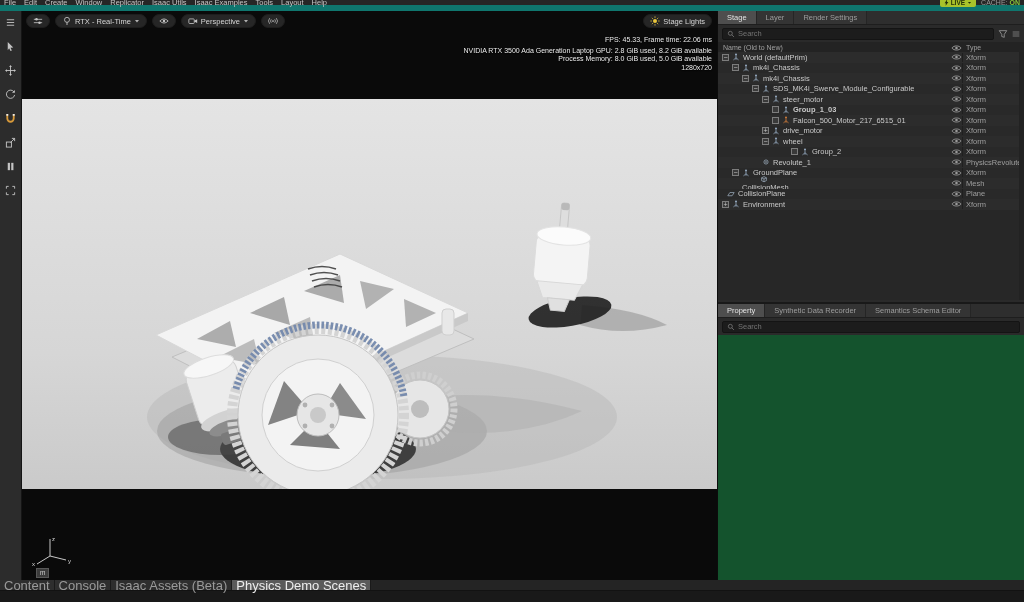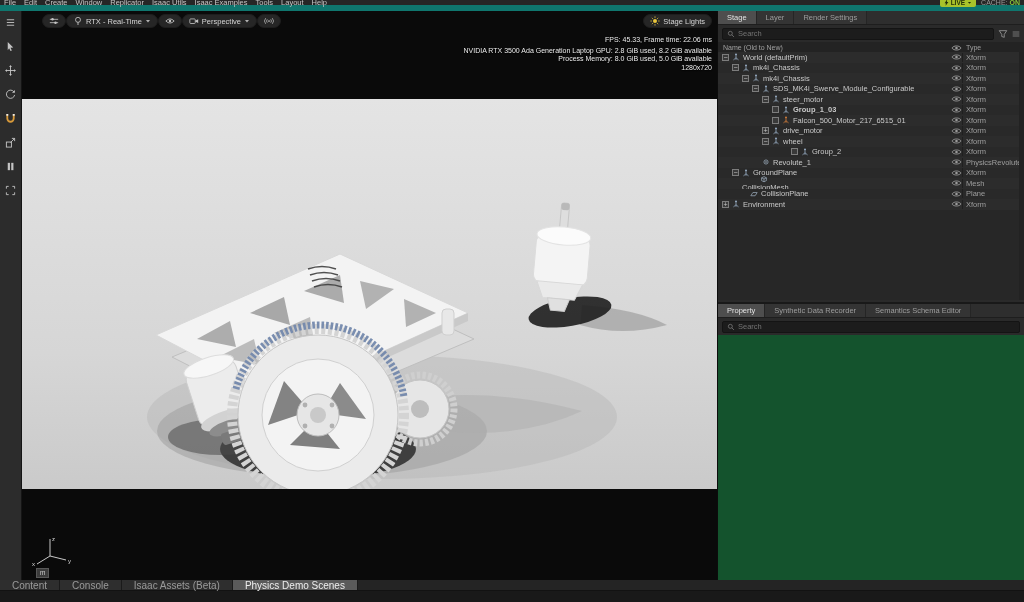--- a/index.html
+++ b/index.html
@@ -17,21 +17,21 @@
   .cache .on{color:#86c43a;font-weight:bold}
 
   
   #left-toolbar{position:absolute;left:0;top:11px;width:22px;height:569px;background:#2c2c2c;border-right:1px solid #151515;display:flex;flex-direction:column;align-items:center;padding-top:3px;gap:8px;box-sizing:border-box}
   .tool{width:16px;height:16px;display:flex;align-items:center;justify-content:center;border-radius:2px}
   .tool .ic{width:11px;height:11px}
 
   
   #viewport{position:absolute;left:22px;top:11px;width:695px;height:569px;background:#0a0a0a;overflow:hidden}
   #render-wrap{position:absolute;left:0;top:88px;width:695px;height:390px}
-  #vp-toolbar{position:absolute;left:20px;top:3px;display:flex;align-items:flex-start;z-index:3}
+  #vp-toolbar{position:absolute;left:4px;top:3px;display:flex;gap:5px;align-items:flex-start;z-index:3}
   .pill{display:flex;align-items:center;gap:3px;background:rgba(40,40,40,.94);border:1px solid #1d1d1d;border-radius:7px;height:14px;padding:0 6px;font-size:7.5px;color:#d6d6d6;box-sizing:border-box;white-space:nowrap}
   .pill .caret{width:6px;height:6px}
   #stage-lights-pill{position:absolute;right:5px;top:3px;z-index:3}
   #vp-stats{position:absolute;right:5px;top:25px;text-align:right;font-size:7px;color:#ececec;line-height:8.5px;z-index:3;text-shadow:0 1px 1px #000}
   .stat:first-child{margin-bottom:2px}
   #axis-gizmo{position:absolute;left:8px;bottom:12px;width:44px;height:34px;z-index:3}
   #unit-box{position:absolute;left:14px;bottom:2px;height:8px;line-height:8px;padding:0 3px;background:#3c3c3c;border:1px solid #585858;font-size:6.5px;color:#cfcfcf;z-index:3}
 
   
   #right-panel{position:absolute;left:717px;top:11px;width:307px;height:569px;background:#2a2a2a;border-left:1px solid #0c0c0c;box-sizing:border-box}
@@ -56,21 +56,21 @@
   .exp{width:7px;height:7px;border:1px solid #7d7d7d;background:#3a3a3a;color:#c8c8c8;font-size:7px;line-height:5px;display:inline-flex;align-items:center;justify-content:center;margin-right:3px;box-sizing:border-box;flex:none}
   .prim{width:8px;height:8px;margin-right:3px}
   .tlabel{font-size:7.5px;color:#c9c9c9;white-space:nowrap;overflow:hidden;max-width:165px}
   .roweye{position:absolute;left:233px;width:11px;height:8px}
   .ttype{position:absolute;left:244px;width:57px;font-size:7.5px;color:#9f9f9f;white-space:nowrap;overflow:hidden;border-left:1px solid #1f1f1f;padding-left:3px;box-sizing:border-box}
   #stage-scrollbar{position:absolute;right:0;top:41px;bottom:0;width:5px;background:#222}
 
   
   #bottom-bar{position:absolute;left:0;top:580px;width:1024px;height:22px;background:#191919}
   #bottom-tabbar{display:flex;height:11px;background:#242424;border-bottom:1px solid #121212;box-sizing:border-box}
-  .btab{font-size:10px;color:#9a9a9a;padding:0 12px;display:flex;align-items:center;background:#2e2e2e;border-right:1px solid #1a1a1a;white-space:nowrap;cursor:default}
+  .btab{font-size:13px;color:#9a9a9a;padding:0 4px;display:flex;align-items:center;background:#2e2e2e;border-right:1px solid #1a1a1a;white-space:nowrap;cursor:default}
   .btab.active{background:#5a5a5a;color:#ededed}
 </style>
 </head>
 <body>
 
 <div id="menubar">
   <div style="display:flex">
       <span class="menu-item">File</span>
       <span class="menu-item">Edit</span>
       <span class="menu-item">Create</span>
@@ -612,21 +612,21 @@
           </div>
           <span class="ic roweye">
             <svg viewBox="0 0 12 8">
               <path d="M1 4C3 1 9 1 11 4C9 7 3 7 1 4z" fill="none" stroke="#9b9b9b" stroke-width="0.9"></path>
               <circle cx="6" cy="4" r="1.4" fill="#9b9b9b"></circle>
             </svg>
           </span>
           <span class="ttype">Mesh</span>
         </div>
         <div class="trow">
-          <div class="tleft" style="padding-left: 32px;">
+          <div class="tleft" style="padding-left: 9px;">
             <span class="ic prim">
               <svg viewBox="0 0 10 10">
                 <path d="M1 7.2l2.6-4h5.4L6.4 7.2z" fill="none" stroke="#9fb0c0" stroke-width="0.9"></path>
               </svg>
             </span>
             <span class="tlabel">CollisionPlane</span>
           </div>
           <span class="ic roweye">
             <svg viewBox="0 0 12 8">
               <path d="M1 4C3 1 9 1 11 4C9 7 3 7 1 4z" fill="none" stroke="#9b9b9b" stroke-width="0.9"></path>

